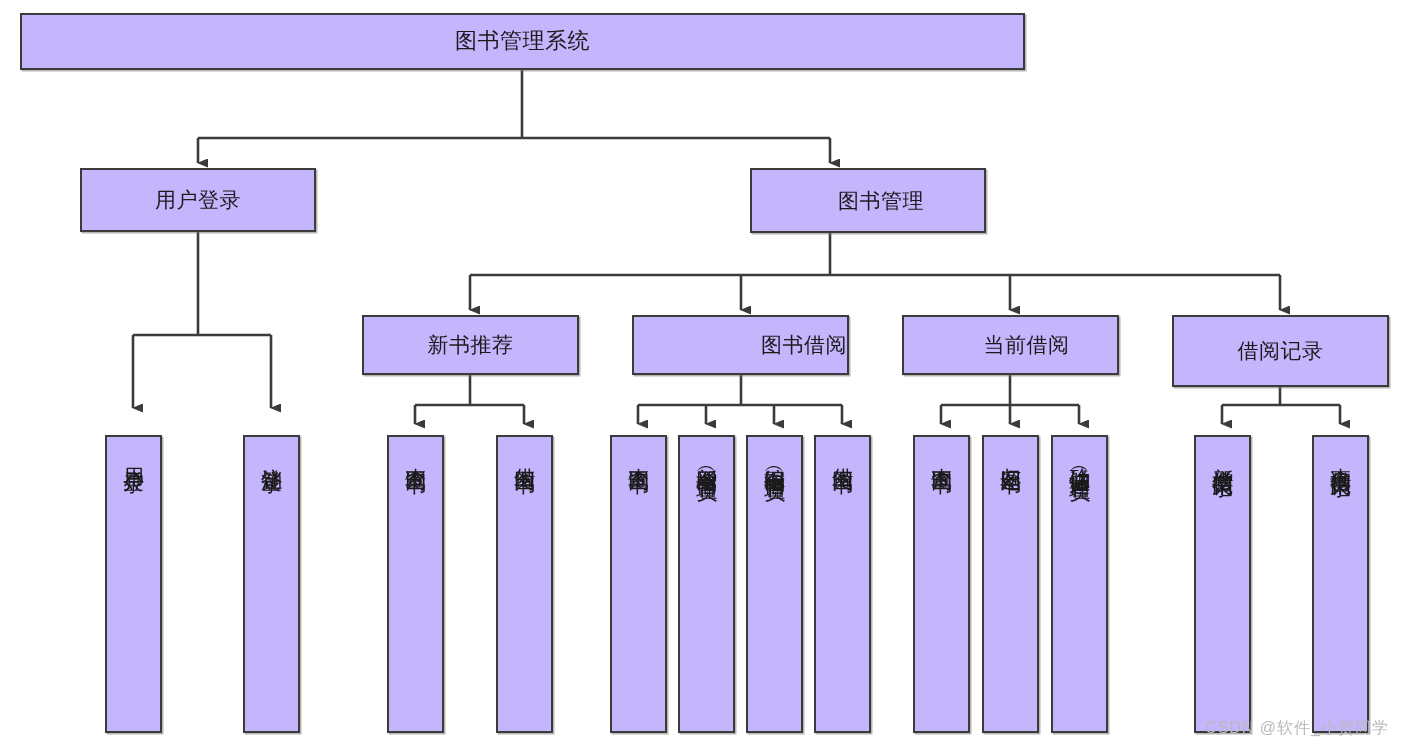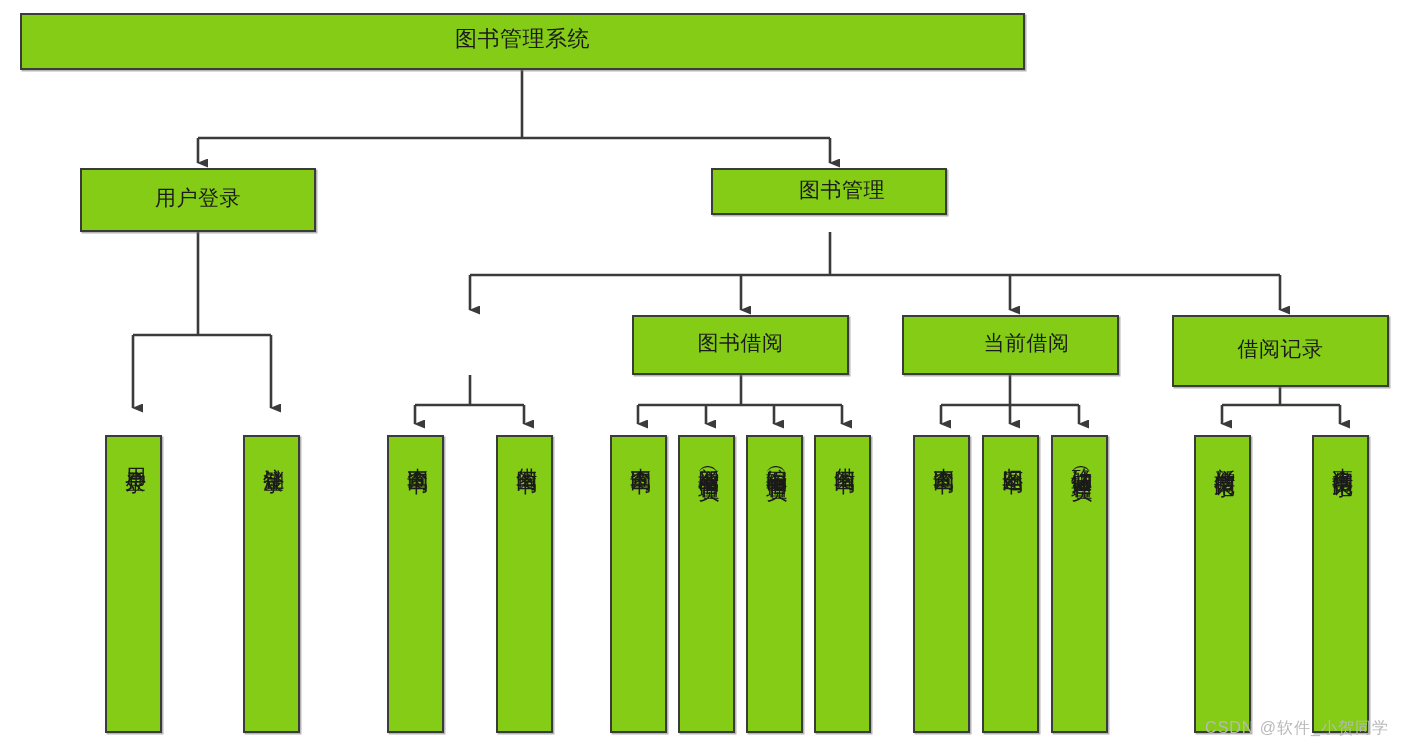--- a/index.html
+++ b/index.html
@@ -9,28 +9,27 @@
     font-family:"Liberation Sans","DejaVu Sans",sans-serif;
     overflow:hidden;
     position:relative;
   }
   #canvas{position:absolute;left:0;top:0;width:1405px;height:747px;}
   svg.lines{position:absolute;left:0;top:0;width:1405px;height:747px;pointer-events:none;}
 
   .node{
     position:absolute;
     box-sizing:border-box;
-    background:#84cc16;
+    background:#c4b5fd;
     border:2px solid #3b3b3b;
     box-shadow:1.5px 1.5px 0 0 rgba(120,120,120,0.55);
     display:flex;
     align-items:center;
     justify-content:center;
     color:#1b1b1b;
-    font-family:Liberation Mono, monospace;
   }
   .node .lbl{
     display:block;
     text-align:center;
     line-height:1.12;
     letter-spacing:0.5px;
   }
   .h-node .lbl{font-size:21px;}
   .root .lbl{font-size:22px;}
   .leaf{
@@ -112,25 +111,28 @@
     </g>
   </svg>
 
   <div class="node root h-node" style="left:20px;top:13px;width:1005px;height:57px;">
     <span class="lbl">图书管理系统</span>
   </div>
 
   <div class="node h-node" style="left:80px;top:168px;width:236px;height:64px;">
     <span class="lbl">用户登录</span>
   </div>
-  <div class="node h-node" style="left:711px;top:168px;width:236px;height:47px;padding-left:26px;">
+  <div class="node h-node" style="left:750px;top:168px;width:236px;height:65px;padding-left:26px;">
     <span class="lbl">图书管理</span>
   </div>
 
-  <div class="node h-node" style="left:632px;top:315px;width:217px;height:60px;">
+  <div class="node h-node" style="left:362px;top:315px;width:217px;height:60px;">
+    <span class="lbl">新书推荐</span>
+  </div>
+  <div class="node h-node" style="left:632px;top:315px;width:217px;height:60px;justify-content:flex-end;">
     <span class="lbl">图书借阅</span>
   </div>
   <div class="node h-node" style="left:902px;top:315px;width:217px;height:60px;padding-left:32px;">
     <span class="lbl">当前借阅</span>
   </div>
   <div class="node h-node" style="left:1172px;top:315px;width:217px;height:72px;">
     <span class="lbl">借阅记录</span>
   </div>
 
   <div class="node leaf" style="left:105px;top:435px;width:57px;height:298px;">

